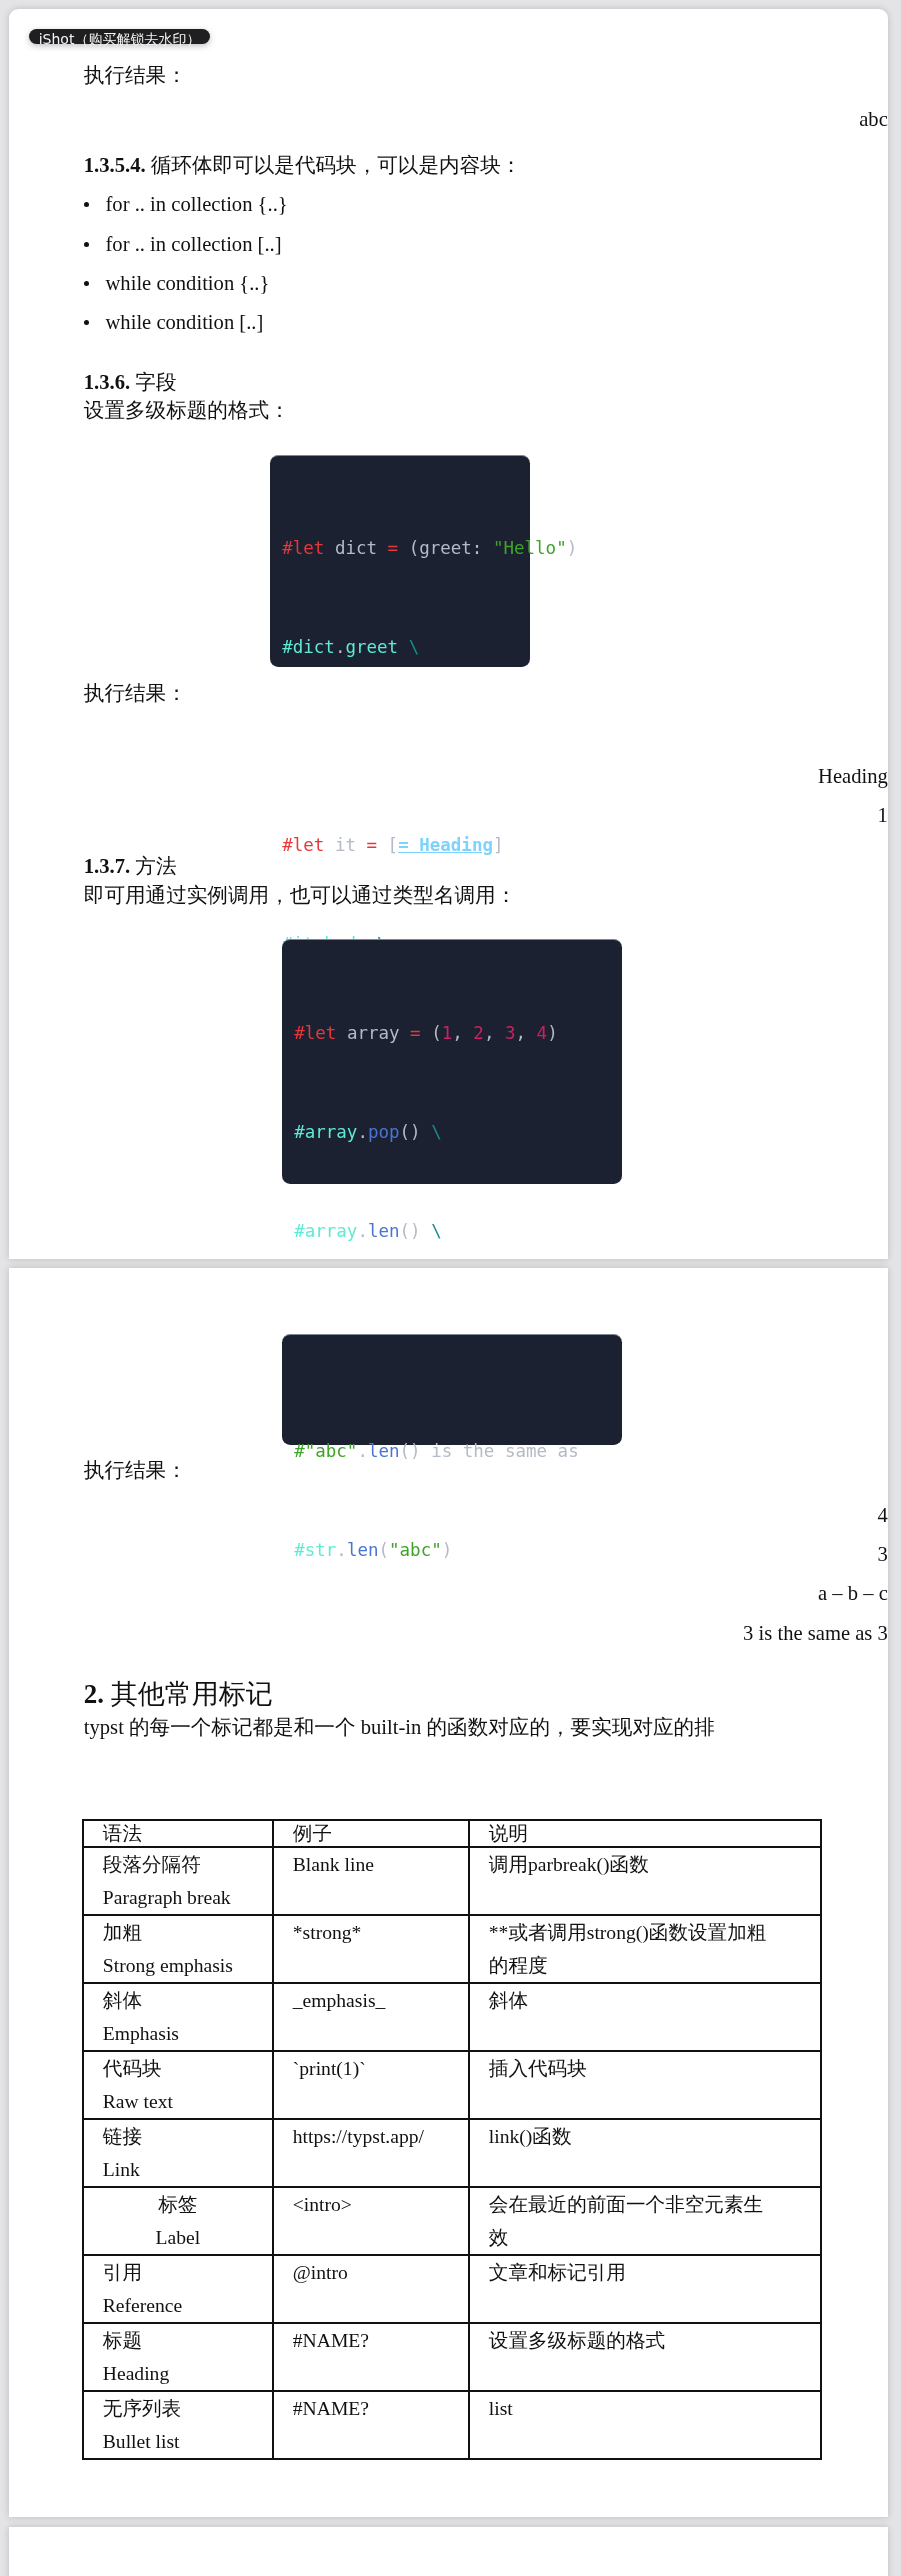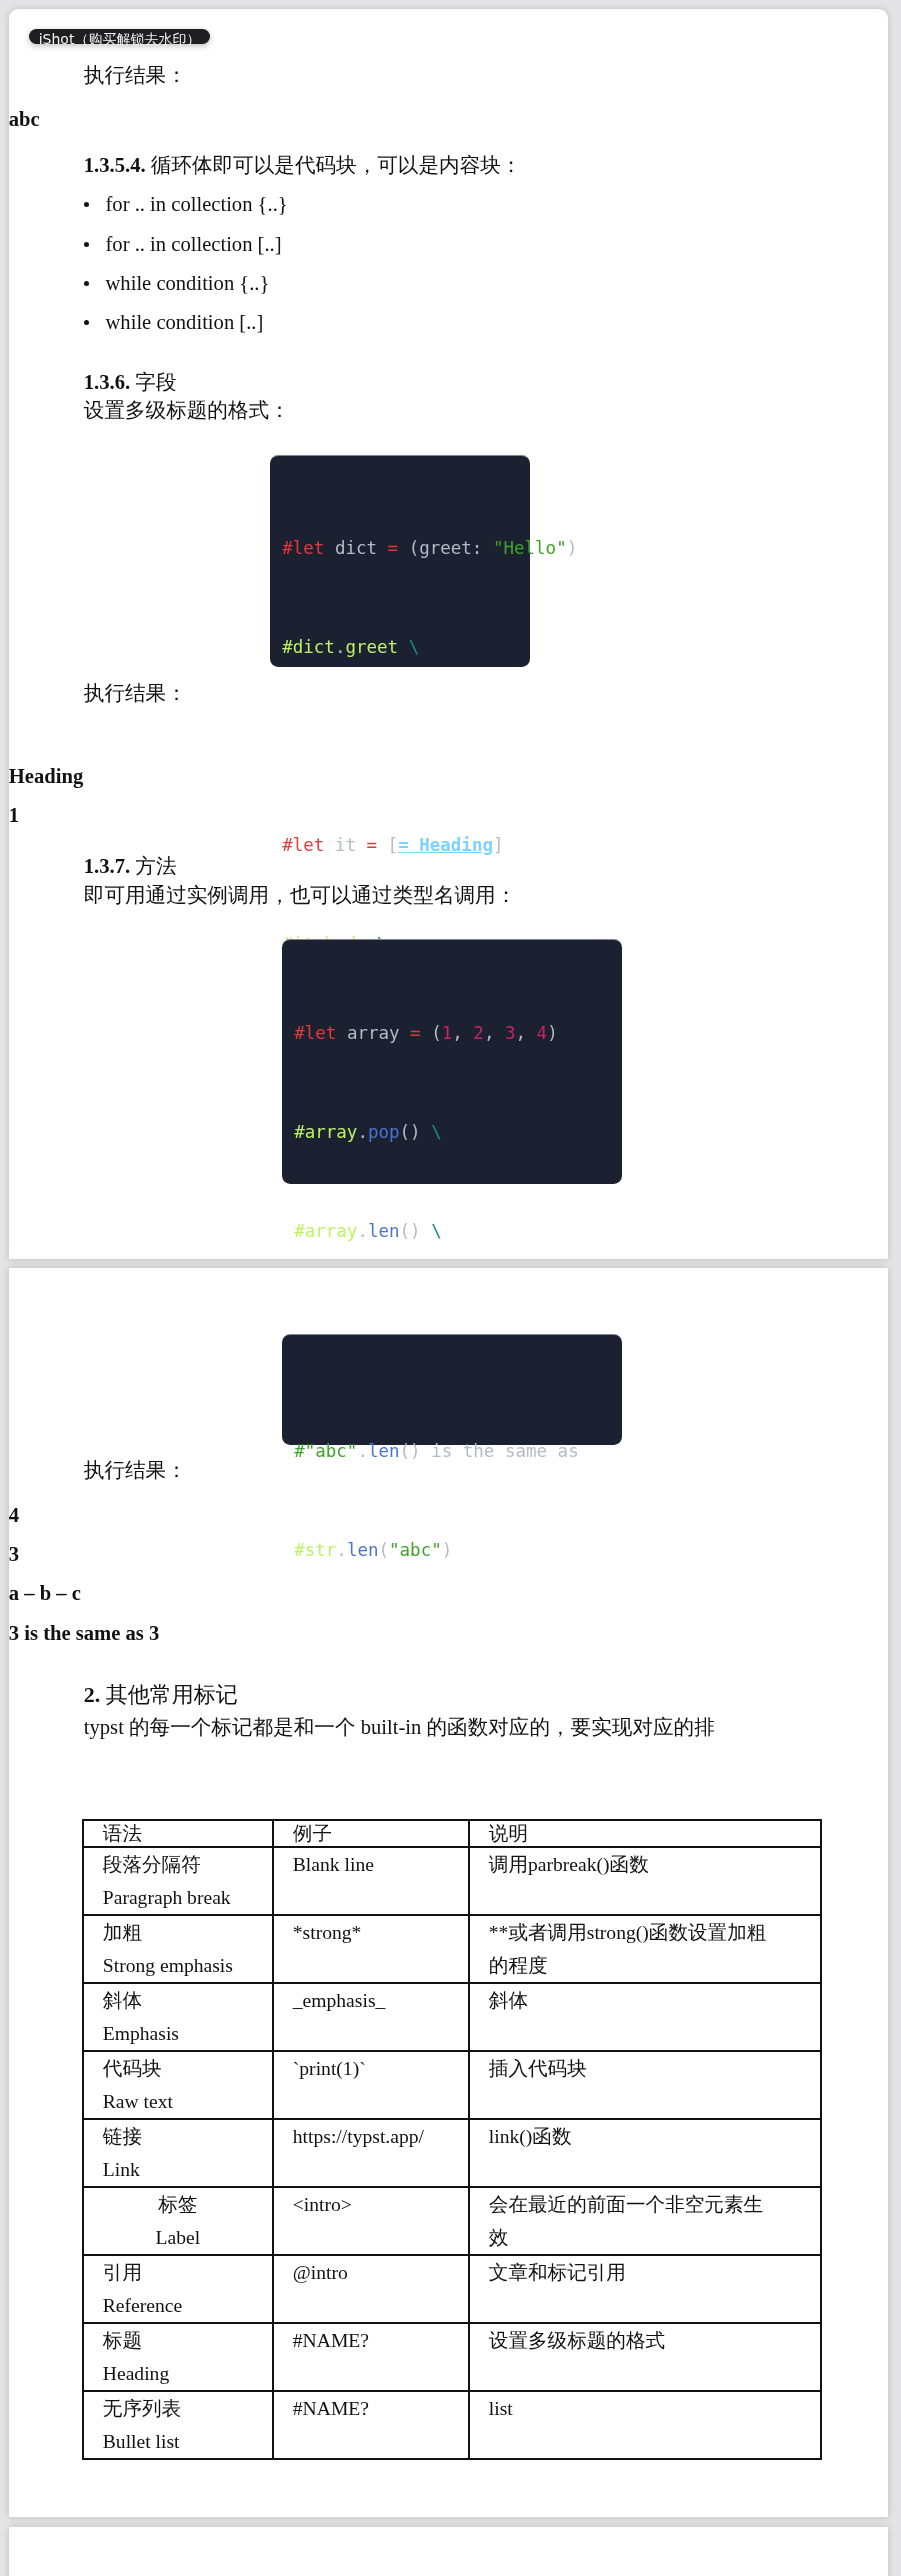--- a/index.html
+++ b/index.html
@@ -18,37 +18,37 @@
   #page3 { top: 2527px; height: 494px; border-radius: 0 0 9.3px 9.3px; }
 
   .watermark-top {
     position: absolute; left: 20.6px; top: 19.6px; height: 15px; padding: 0 9.3px;
     background: #1f1f21; color: #f4f4f4; border-radius: 10.3px;
     font-family: "DejaVu Sans", sans-serif; font-size: 14px; line-height: 20.6px;
     box-shadow: 0 2.1px 6.2px rgba(0,0,0,0.25);
   }
   .abs { position: absolute; }
   .txt { font-size: 20.6px; line-height: 25px; white-space: nowrap; }
-  .center { left: 0; width: 879px; text-align: left; font-weight: bold; }
+  .center { left: 0; width: 879px; text-align: right; }
   .h { font-weight: bold; }
-  .h2 { font-size: 22px; line-height: 39px; text-align: right; }
+  .h2 { font-size: 27px; line-height: 39px; text-align: right; }
   .bullet::before {
     content: ""; display: inline-block; width: 5.2px; height: 5.2px; border-radius: 50%;
     background: #111; margin-right: 16.5px; vertical-align: middle; position: relative; top: -2.1px;
   }
   .code {
     position: absolute; background: #1b2131; border-radius: 8.2px;
     border-top: 1px solid #7f8797;
     font-family: "DejaVu Sans Mono", "Liberation Mono", monospace;
     font-size: 17.5px; line-height: 33px; color: #b4bac6; padding: 0 0 0 12.4px; box-sizing: border-box;
     white-space: pre;
   }
   .code .ln { height: 33px; }
   .k-red { color: #e5383b; }
-  .k-purple { color: #bef264; }
+  .k-purple { color: #5eead4; }
   .k-blue { color: #4a74d1; }
   .k-green { color: #3fa329; }
   .k-num { color: #cc2160; }
   .k-teal { color: #1a8c8c; }
   .k-plain { color: #b4bac6; }
   .k-heading { color: #7dd3fc; font-weight: bold; text-decoration: underline; }
 
   table.grid {
     position: absolute; border-collapse: collapse; table-layout: fixed;
     font-size: 19.6px; line-height: 33px;

